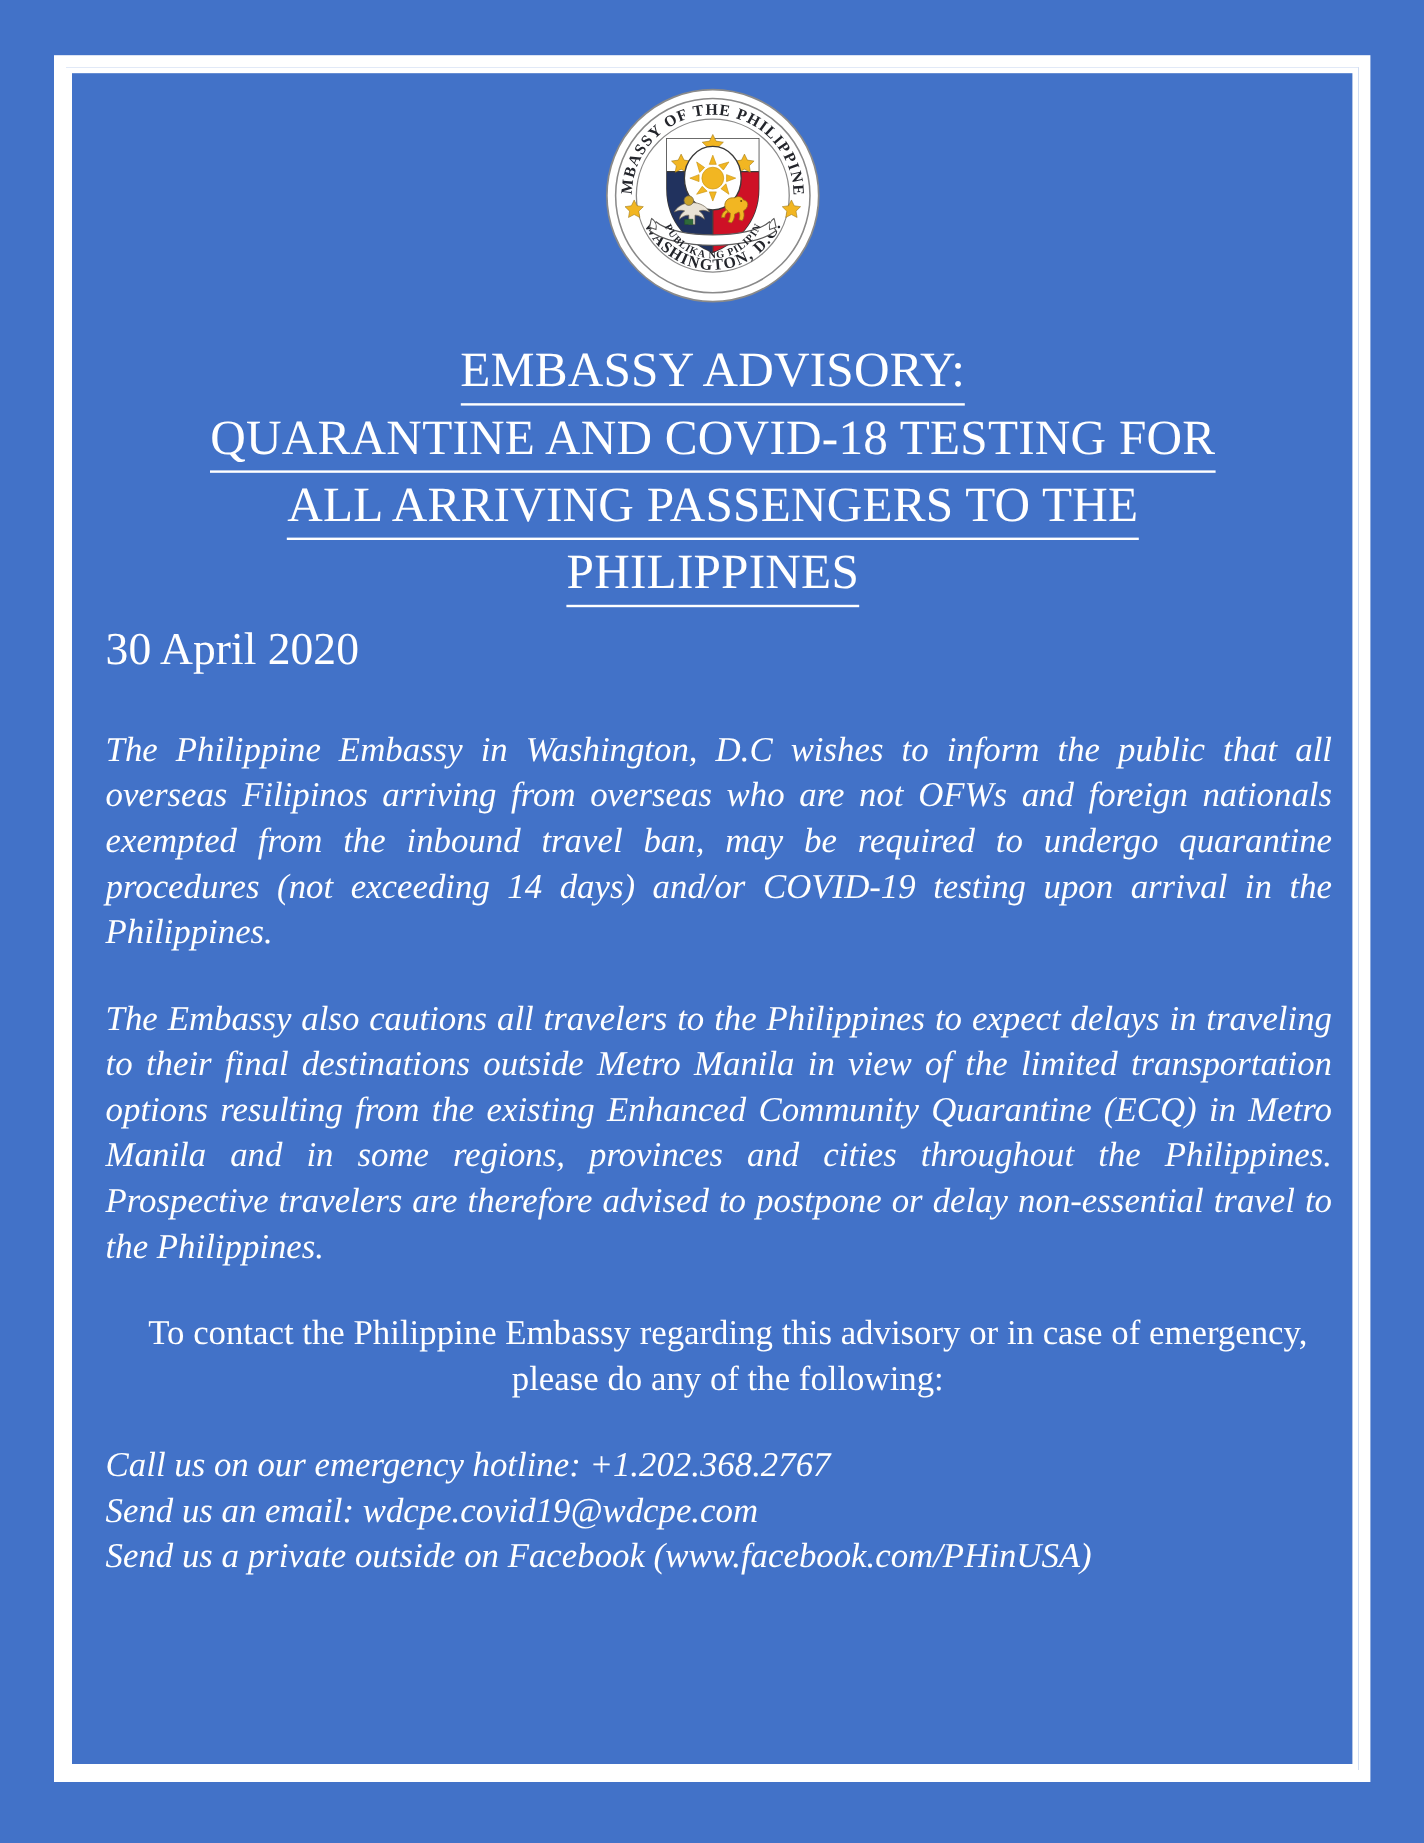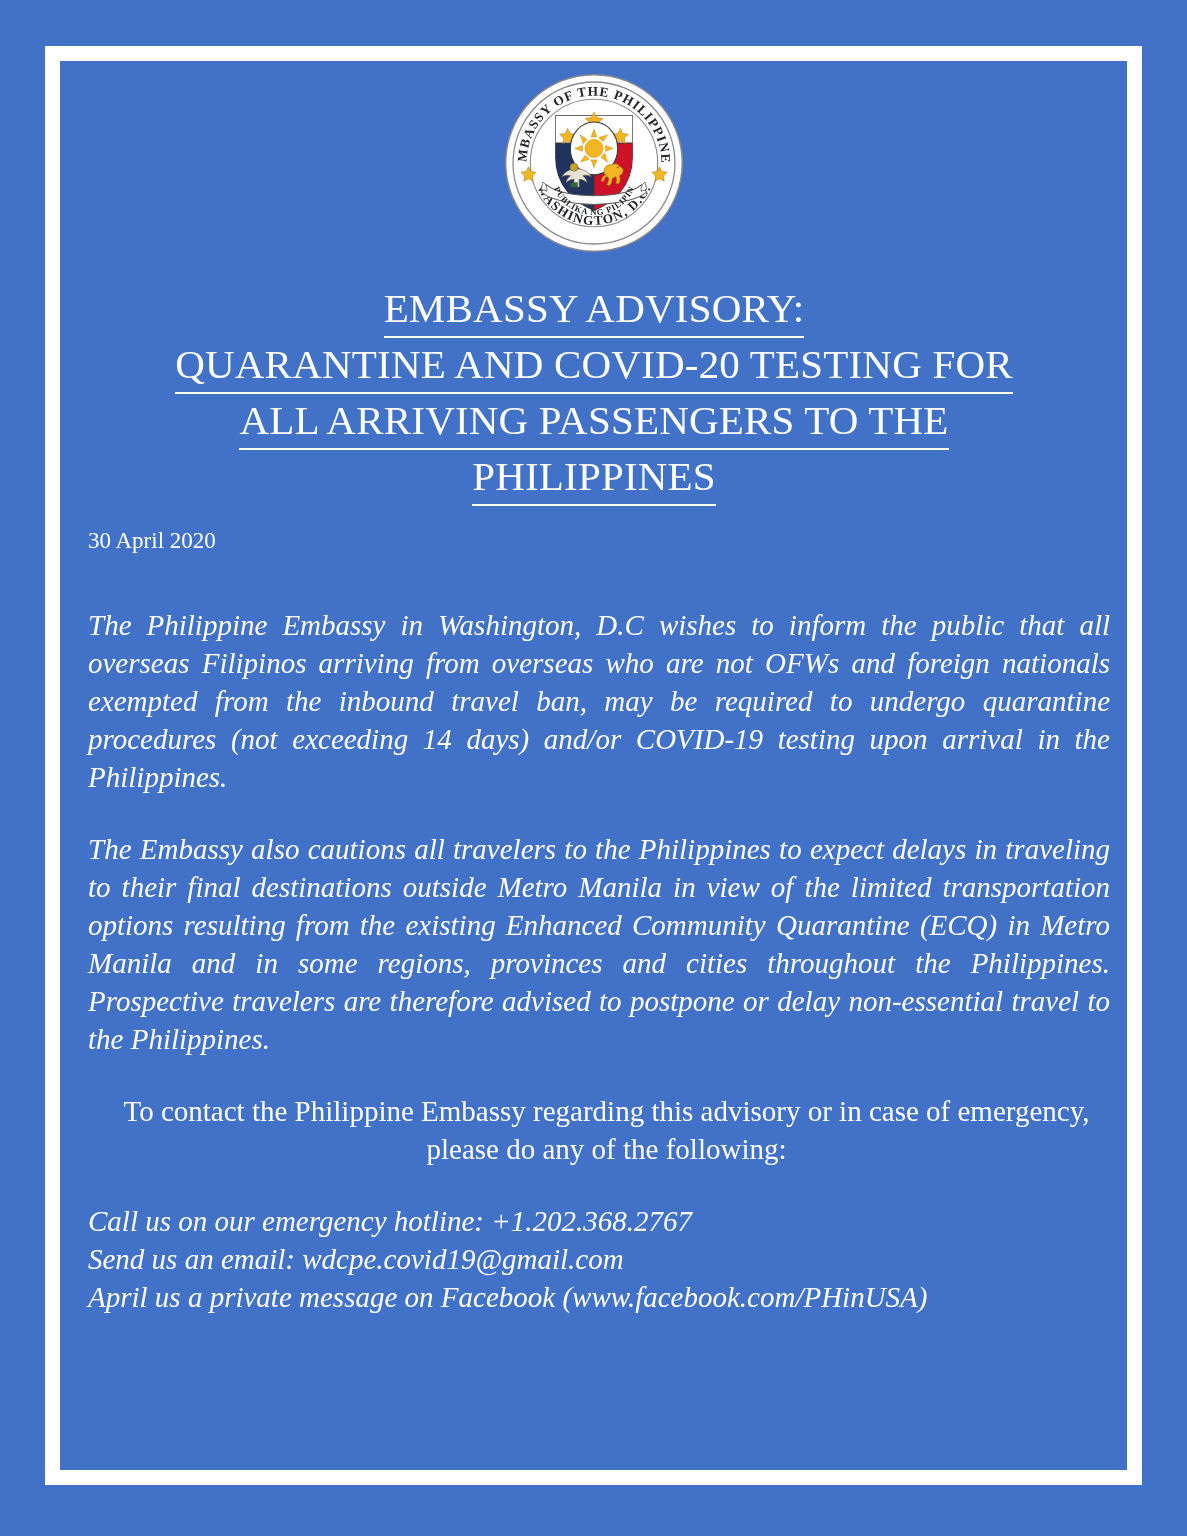--- a/index.html
+++ b/index.html
@@ -90,21 +90,21 @@
     position: absolute;
     left: 88px;
     top: 522px;
     width: 1022px;
     color: #ffffff;
     font-size: 29px;
     line-height: 38px;
   }
   .date-line {
     margin: 0 0 46px 0;
-    font-size: 23px;
+    font-size: 38px;
   }
   .para {
     margin: 0 0 34px 0;
     text-align: justify;
     text-justify: inter-word;
     font-style: italic;
   }
   .para:last-child {
     margin-bottom: 0;
   }
@@ -205,36 +205,36 @@
           <path d="M156,121 c-3,2 -5,6 -4,10 l6,-2 c-1,-3 -1,-6 -2,-8 z" fill="#ffffff" stroke="#5a5a5a" stroke-width="1"></path>
           <text font-family="Liberation Serif, serif" font-size="9.4" font-weight="bold" fill="#23252b" letter-spacing="0.9">
             <textPath href="#arcScroll" startOffset="50%" text-anchor="middle">REPUBLIKA NG PILIPINAS</textPath>
           </text>
         </g>
       </svg>
     </div>
 
     <div class="title">
       <span class="title-line"><span>EMBASSY ADVISORY:</span></span>
-      <span class="title-line"><span>QUARANTINE AND COVID-20 TESTING FOR</span></span>
+      <span class="title-line"><span>QUARANTINE AND COVID-18 TESTING FOR</span></span>
       <span class="title-line"><span>ALL ARRIVING PASSENGERS TO THE</span></span>
       <span class="title-line"><span>PHILIPPINES</span></span>
     </div>
 
     <div class="body-block">
 
       <p class="date-line">30 April 2020</p>
 
       <p class="para">The Philippine Embassy in Washington, D.C wishes to inform the public that all overseas Filipinos arriving from overseas who are not OFWs and foreign nationals exempted from the inbound travel ban, may be required to undergo quarantine procedures (not exceeding 14 days) and/or COVID-19 testing upon arrival in the Philippines.</p>
 
       <p class="para">The Embassy also cautions all travelers to the Philippines to expect delays in traveling to their final destinations outside Metro Manila in view of the limited transportation options resulting from the existing Enhanced Community Quarantine (ECQ) in Metro Manila and in some regions, provinces and cities throughout the Philippines. Prospective travelers are therefore advised to postpone or delay non-essential travel to the Philippines.</p>
 
       <p class="contact-intro">To contact the Philippine Embassy regarding this advisory or in case of emergency, please do any of the following:</p>
 
       <div class="contact-list">
         <span class="contact-line">Call us on our emergency hotline: +1.202.368.2767</span>
-        <span class="contact-line">Send us an email: wdcpe.covid19@gmail.com</span>
-        <span class="contact-line">April us a private message on Facebook (www.facebook.com/PHinUSA)</span>
+        <span class="contact-line">Send us an email: wdcpe.covid19@wdcpe.com</span>
+        <span class="contact-line">Send us a private outside on Facebook (www.facebook.com/PHinUSA)</span>
       </div>
 
     </div>
   </div>
 </div>
 
 </body></html>

